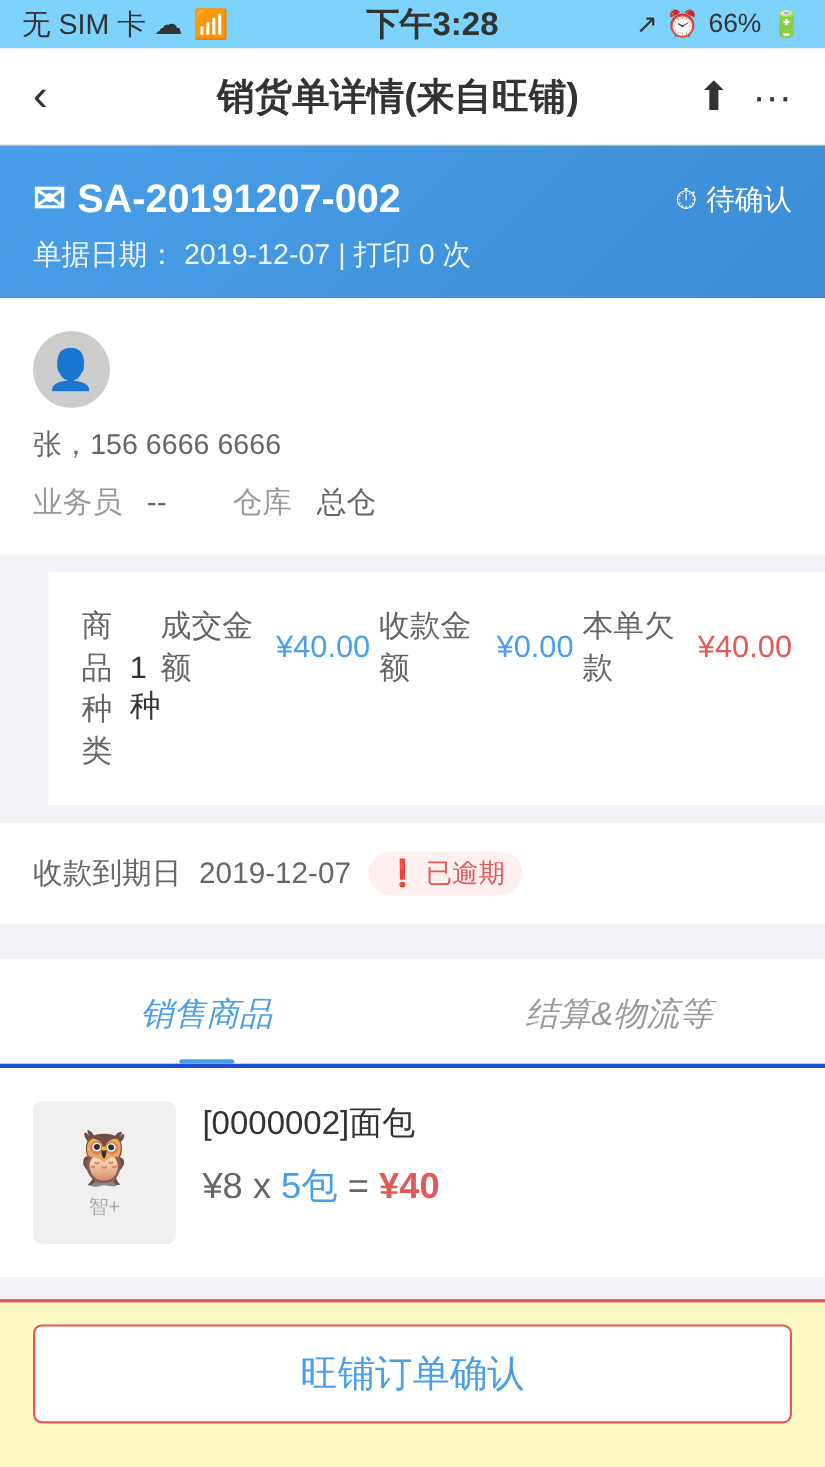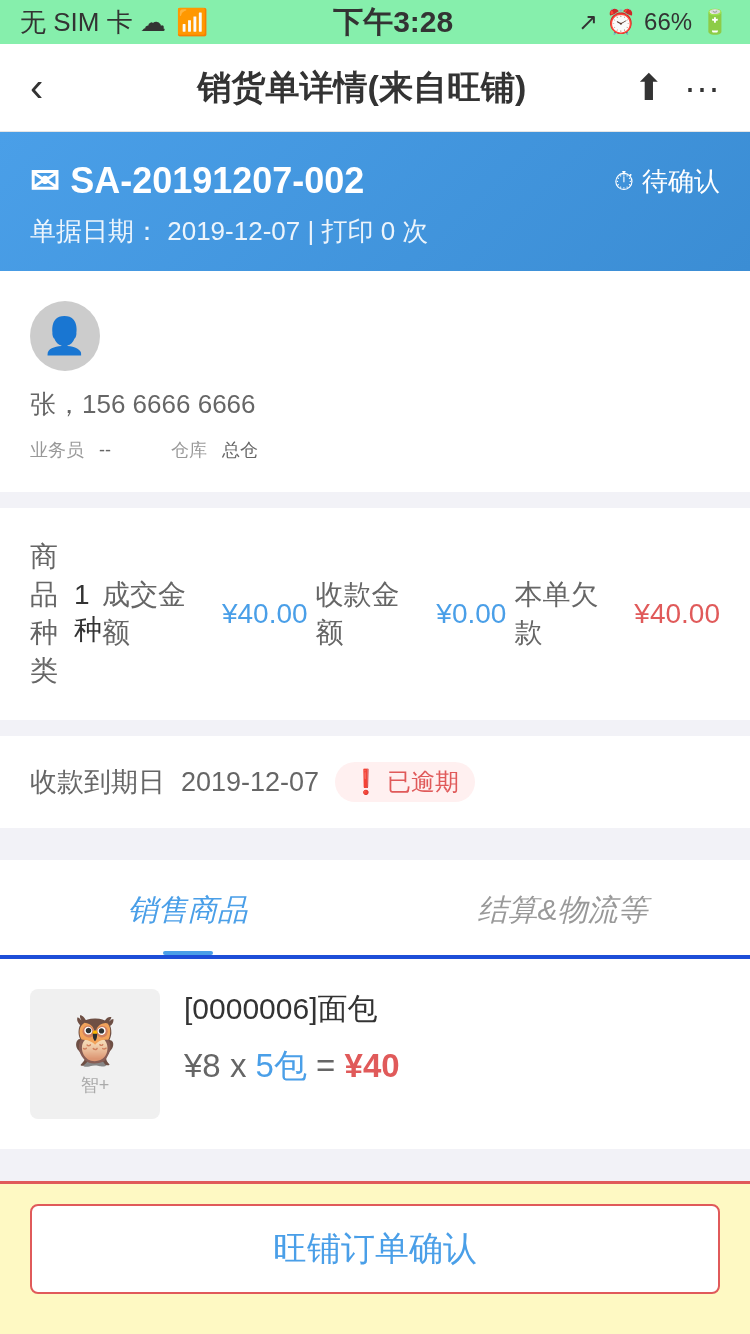--- a/index.html
+++ b/index.html
@@ -10,21 +10,21 @@
       font-family: -apple-system, 'PingFang SC', 'Helvetica Neue', sans-serif;
       background: #f2f2f7;
       font-size: 28px;
       color: #333;
     }
 
     
     .status-bar {
       width: 100%;
       height: 44px;
-      background: #86efac;
+      background: #7dd3fc;
       display: flex;
       align-items: center;
       justify-content: space-between;
       padding: 0 20px;
       font-size: 26px;
       font-weight: 500;
     }
     .status-left { display: flex; align-items: center; gap: 10px; }
     .status-center { font-size: 30px; font-weight: 600; }
     .status-right { display: flex; align-items: center; gap: 8px; font-size: 24px; }
@@ -125,32 +125,33 @@
     }
     .customer-name {
       font-size: 26px;
       color: #666;
       margin-bottom: 16px;
     }
     .customer-meta {
       display: flex;
       align-items: center;
       gap: 60px;
-      font-size: 18px;
+      font-size: 27px;
       color: #666;
     }
     .meta-label { color: #999; }
 
     
     .summary-card {
       background: #fff;
       padding: 30px;
       margin-bottom: 16px;
       display: flex;
-      align-items: center;
+      align-items: flex-start;
+      margin-left: 44px;
     }
     .summary-left {
       flex: 1;
       display: flex;
       align-items: center;
       gap: 16px;
     }
     .summary-label { color: #666; font-size: 28px; }
     .summary-value { color: #333; font-size: 28px; }
     .summary-right {
@@ -413,21 +414,21 @@
     </div>
   </div>
 </div>
 
 <div class="product-card">
   <div class="product-thumb">
     <span class="product-thumb-logo">🦉</span>
     <span class="product-thumb-text">智+</span>
   </div>
   <div class="product-info">
-    <div class="product-name">[0000006]面包</div>
+    <div class="product-name">[0000002]面包</div>
     <div class="product-price">
       <span>¥8</span>
       <span> x </span>
       <span class="highlight">5包</span>
       <span> = </span>
       <span class="total">¥40</span>
     </div>
   </div>
 </div>
 

